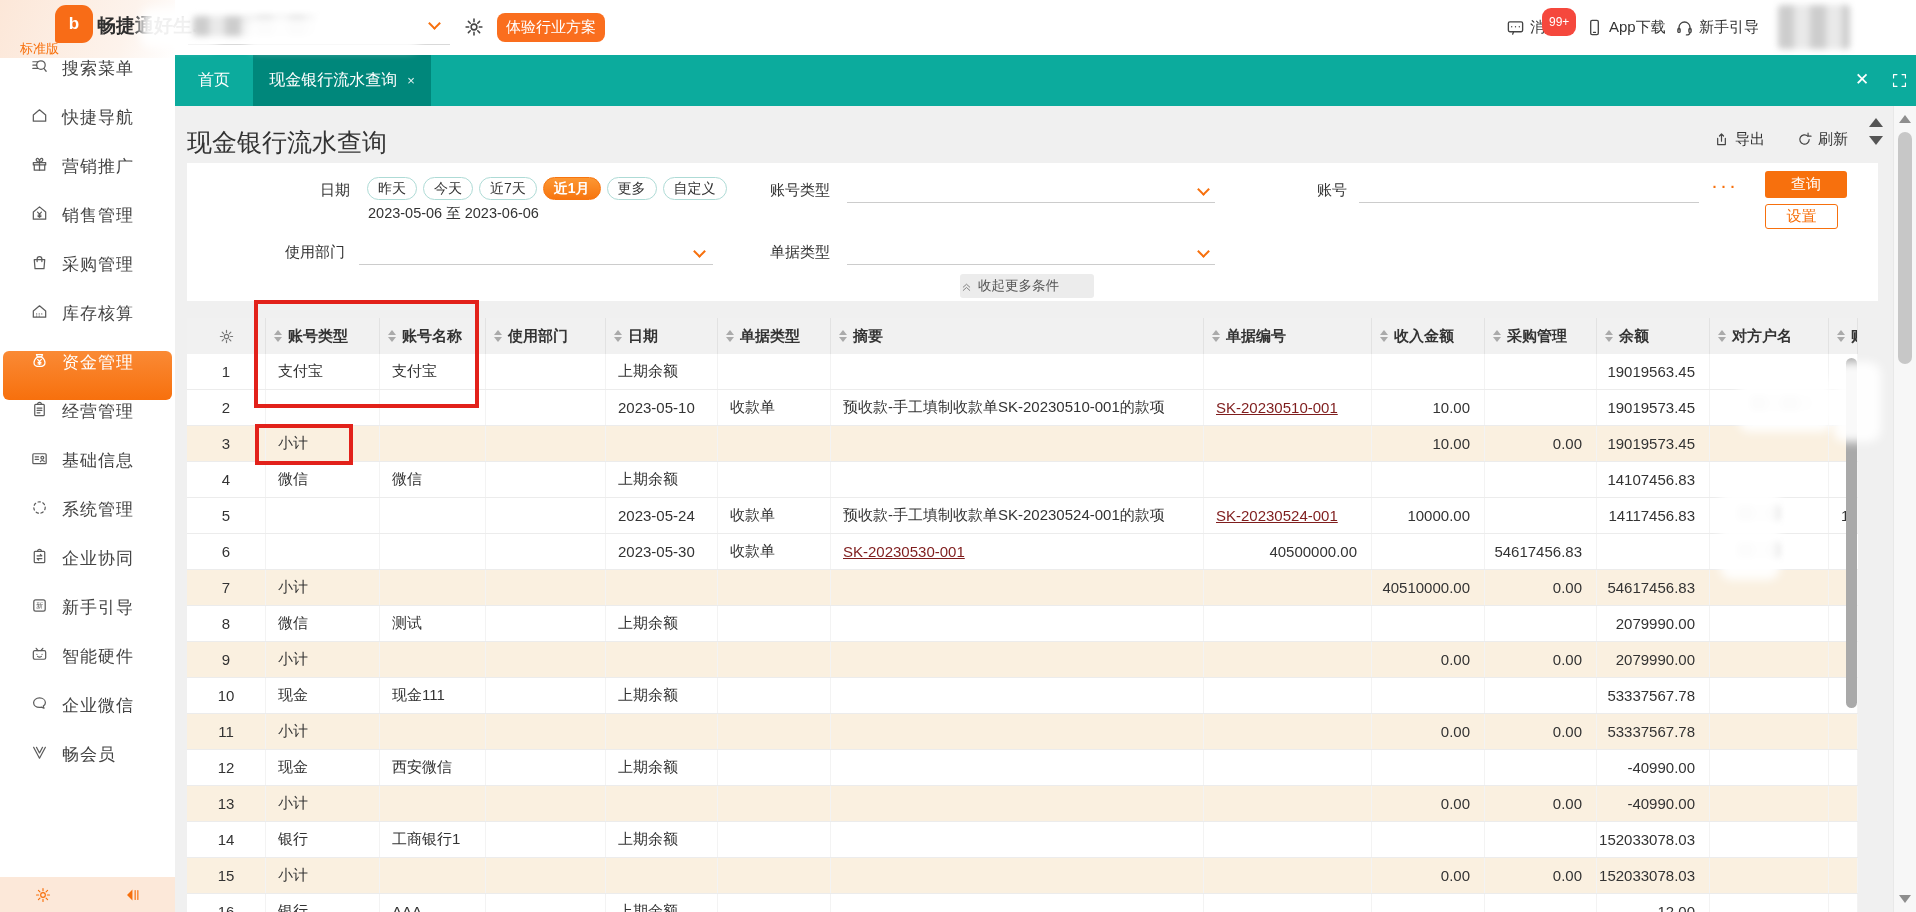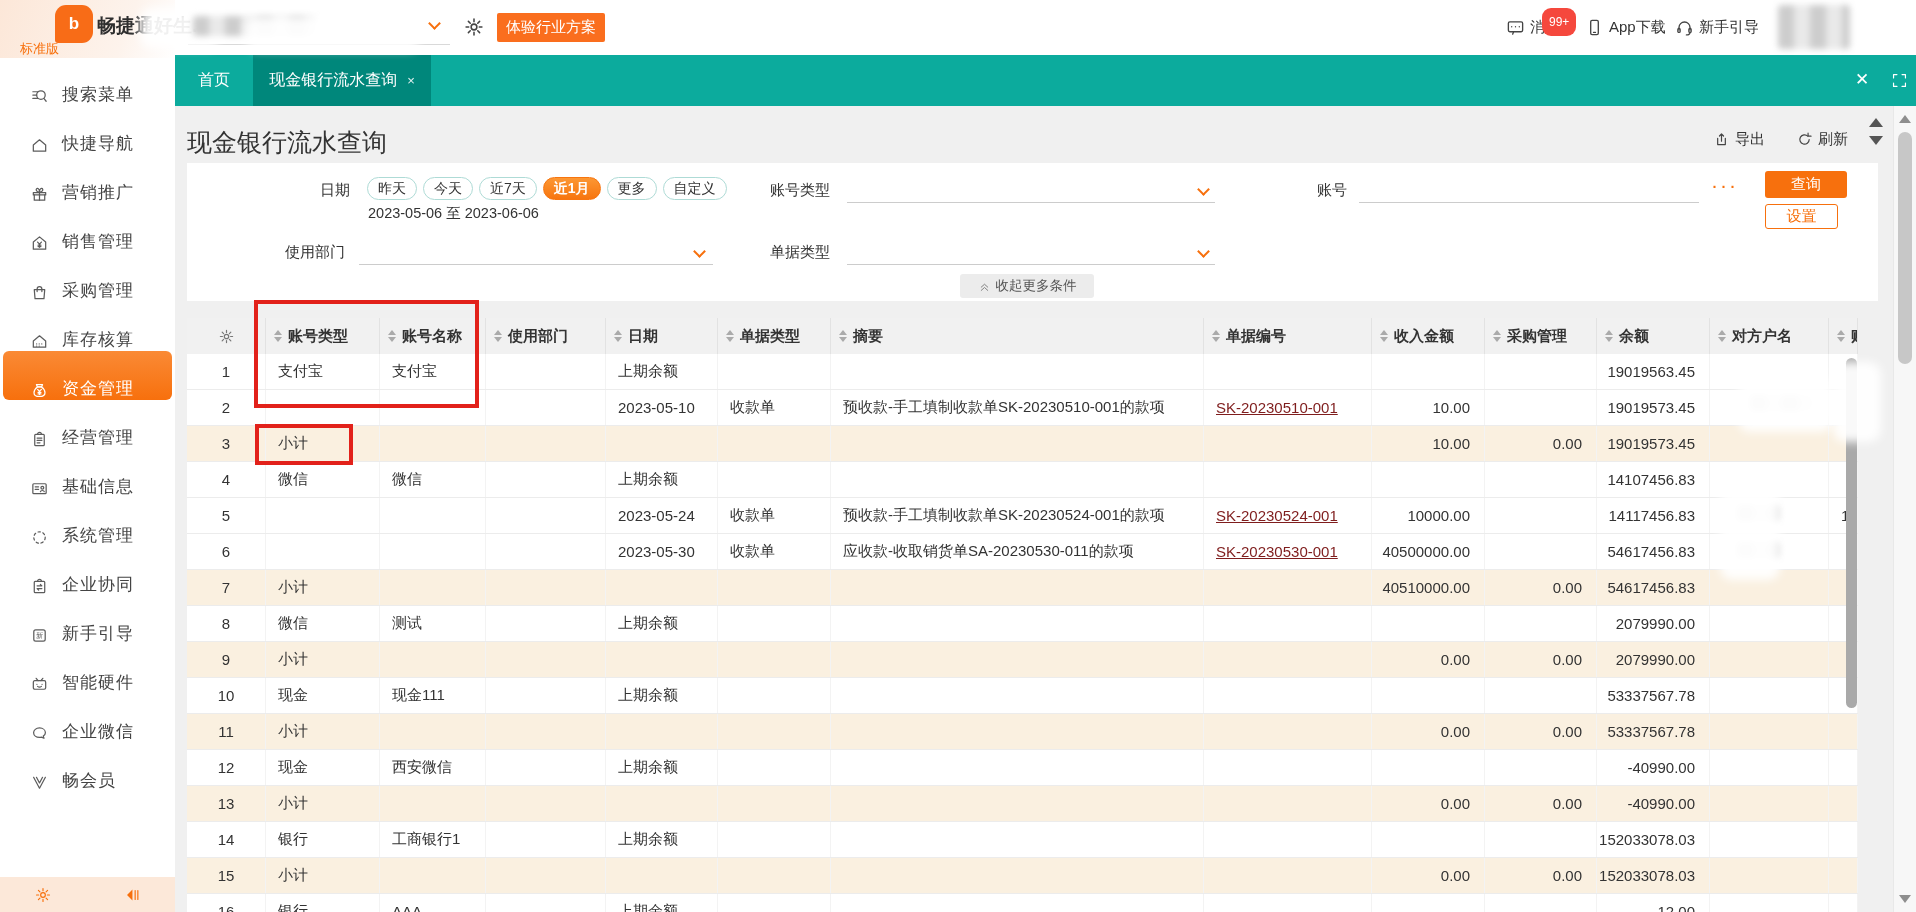--- a/index.html
+++ b/index.html
@@ -7,41 +7,41 @@
   .stage{position:relative;width:1916px;height:912px;overflow:hidden;background:#fff;font-size:15px;color:#333}
   .abs{position:absolute}
 
   
   .sidebar{position:absolute;left:0;top:0;width:175px;height:912px;background:#fff;z-index:20}
   .brand{position:relative;height:58px;background:linear-gradient(110deg,#fcE7d8,#fdf3ec 70%,#fff)}
   .logo-mark{position:absolute;left:55px;top:5px;width:38px;height:38px;background:#f86c17;border-radius:11px 11px 11px 3px;color:#fff;text-align:center;line-height:38px;font-size:17px;font-weight:bold}
   .brand-name{position:absolute;left:97px;top:13px;width:130px;font-size:19px;font-weight:bold;color:#2e2e2e;white-space:nowrap}
   .brand-edition{position:absolute;left:20px;top:40px;font-size:13px;color:#f7700d}
   .side-menu{position:absolute;left:0;top:57px;width:175px}
-  .side-item{display:flex;align-items:flex-end;height:49px;padding-left:30px;cursor:pointer;color:#444}
+  .side-item{display:flex;align-items:flex-start;height:49px;padding-left:30px;cursor:pointer;color:#444}
   .side-item .icn{width:19px;height:19px;margin-right:13px;flex:none}
   .icn svg,.icn2 svg{width:100%;height:100%;stroke:#5c5c5c;fill:none;stroke-width:1.3;stroke-linecap:round;stroke-linejoin:round}
   .icn svg text{fill:#5c5c5c;stroke:none;font-family:inherit}
   .side-label{font-size:17px;letter-spacing:1px}
   .side-item.active{background:linear-gradient(180deg,#fa8a35,#f7700d);border-radius:6px;margin:0 3px;padding-left:27px;color:#fff}
   .side-item.active .side-label{color:#fff}
   .side-item.active svg{stroke:#fff}
   .side-footer{position:absolute;left:0;bottom:0;width:175px;height:35px;background:#fce8d9;display:flex;align-items:center;justify-content:space-between;padding:0 34px}
   .side-footer .icn{width:18px;height:18px}
   .side-footer svg{stroke:#f7700d}
   .side-footer svg .f{fill:#f7700d;stroke:none}
 
   
   .topbar{position:absolute;left:175px;top:0;width:1741px;height:55px;background:#fff;z-index:10}
   .co-underline{position:absolute;left:13px;top:44px;width:262px;border-bottom:1px solid #d9d9d9}
   .chev{display:inline-block;width:9px;height:9px;border-right:2px solid #f7700d;border-bottom:2px solid #f7700d;transform:rotate(45deg)}
   .co-chev{position:absolute;left:255px;top:19px}
   .top-gear{position:absolute;left:288px;top:16px;width:22px;height:22px}
   .icn2 svg{stroke:#444;stroke-width:1.4}
-  .trial-btn{position:absolute;left:322px;top:13px;width:108px;height:29px;background:#fa6e1e;color:#fff;border:none;border-radius:2px;font-size:15px;cursor:pointer;font-family:inherit}
+  .trial-btn{position:absolute;left:322px;top:13px;width:108px;height:29px;background:#fa6e1e;color:#fff;border:none;border-radius:8px;font-size:15px;cursor:pointer;font-family:inherit}
   .top-item{position:absolute;top:18px;display:flex;align-items:flex-end;font-size:15px;color:#333;cursor:pointer}
   .top-item .icn2{width:19px;height:19px;margin-right:5px}
   .badge{position:absolute;left:1367px;top:8px;background:#f5483d;color:#fff;font-size:12px;border-radius:9px;padding:7px 7px;z-index:5}
 
   
   .tabbar{position:absolute;left:175px;top:55px;width:1745px;height:51px;background:#0cab9d;z-index:9}
   .tab{position:absolute;top:0;height:51px;display:flex;align-items:center;justify-content:center;color:#fff;font-size:16px;cursor:pointer}
   .tab-home{left:0;width:78px}
   .tab-active{left:78px;width:178px;background:#00877b}
   .tab-close{margin-left:10px;font-size:13px;opacity:.9}
@@ -63,21 +63,21 @@
   .f-label{position:absolute;font-size:15px;color:#333}
   .pills{position:absolute;left:180px;top:14px;display:flex;gap:6px}
   .pill{height:23px;line-height:21px;padding:0 10px;border:1px solid #aedbd6;border-radius:12px;font-size:14px;color:#333;background:#fff;cursor:pointer;white-space:nowrap}
   .pill.active{background:linear-gradient(180deg,#fc9733,#f7750f);border-color:#f7750f;color:#fff;font-weight:bold}
   .date-range{position:absolute;left:181px;top:41px;font-size:14.5px;color:#333}
   .u-input{position:absolute;border-bottom:1px solid #ccc;height:24px;cursor:text}
   .sel-chev{position:absolute;cursor:pointer}
   .dots{position:absolute;left:1524px;top:10px;color:#f7700d;font-size:21px;letter-spacing:2px;cursor:pointer}
   .btn-query{position:absolute;left:1578px;top:8px;width:82px;height:27px;background:#f7700d;color:#fff;border:none;border-radius:3px;font-size:15px;cursor:pointer;font-family:inherit}
   .btn-set{position:absolute;left:1578px;top:41px;width:73px;height:25px;background:#fff;color:#f7700d;border:1px solid #f7700d;border-radius:3px;font-size:15px;cursor:pointer;font-family:inherit}
-  .collapse{position:absolute;left:773px;top:111px;width:134px;height:24px;background:#ececec;border-radius:3px;display:flex;align-items:center;justify-content:center;font-size:13.5px;color:#555;cursor:pointer}
+  .collapse{position:absolute;left:773px;top:111px;width:134px;height:24px;background:#ececec;border-radius:3px;display:flex;align-items:center;font-size:13.5px;color:#555;cursor:pointer}
   .collapse .icn2{width:13px;height:13px;margin-right:5px}
   .collapse svg{stroke:#777}
 
   
   .table{position:absolute;left:12px;top:212px;width:1671px;height:594px;background:#fff;overflow:hidden}
   .t-head,.t-row{display:grid;grid-template-columns:79px 114px 106px 120px 112px 113px 373px 168px 113px 112px 113px 119px 29px}
   .t-head{height:36px;background:#f1f1f1}
   .th{display:flex;align-items:center;padding:0 8px;border-right:1px solid #e2e2e2;font-weight:bold;font-size:15px;color:#333;overflow:hidden;white-space:nowrap;cursor:pointer}
   .th-gear{justify-content:center}
   .th-gear .icn2{width:17px;height:17px}
@@ -524,21 +524,20 @@
             <div class="td c-left"></div>
             <div class="td c-left">1</div>
           </div>
           <div class="t-row">
             <div class="td c-center">6</div>
             <div class="td c-left"></div>
             <div class="td c-left"></div>
             <div class="td c-left"></div>
             <div class="td c-left">2023-05-30</div>
             <div class="td c-left">收款单</div>
-            <div class="td c-left">应收款-收取销货单SA-20230530-011的款项</div>
             <div class="td c-left">
               <a class="doclink">SK-20230530-001</a>
             </div>
             <div class="td c-right">40500000.00</div>
             <div class="td c-right"></div>
             <div class="td c-right">54617456.83</div>
             <div class="td c-left"></div>
             <div class="td c-left"></div>
           </div>
           <div class="t-row sub">

